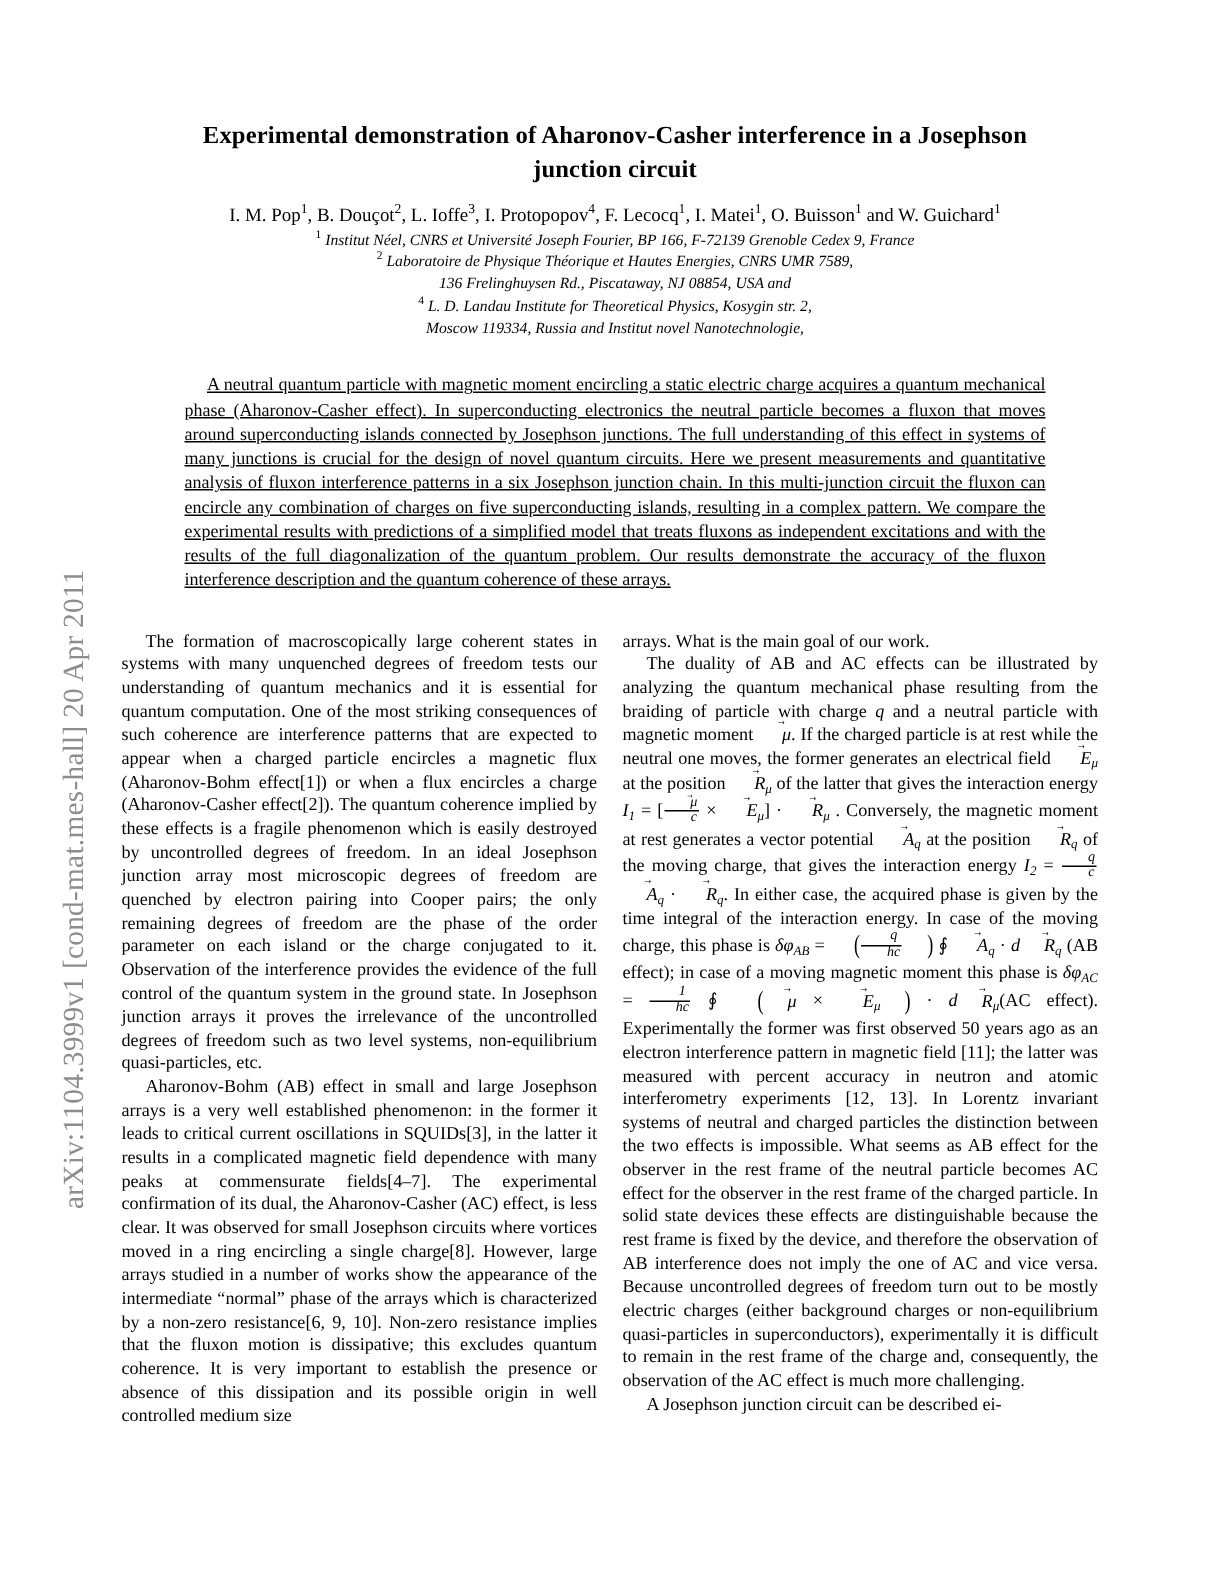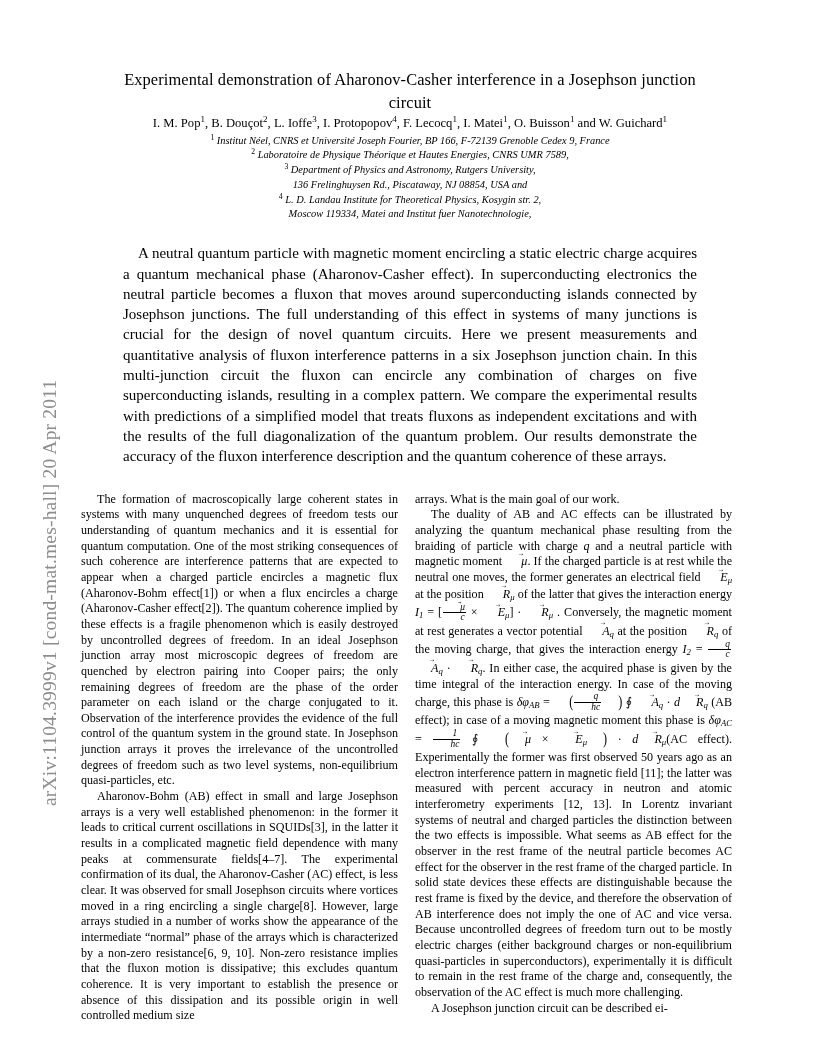--- a/index.html
+++ b/index.html
@@ -48,24 +48,24 @@
     height: 1056px;
   }
 
   
   #title-block {
     padding-top: 68px;
     text-align: center;
   }
   #paper-title {
     font-size: 16.4px;
-    font-weight: normal;
+    font-weight: bold;
     line-height: 1.42;
     letter-spacing: 0.1px;
-    margin: 0 36px;
+    margin: 10px 36px;
   }
 
   
   #authors-block {
     text-align: center;
     margin-top: 0;
   }
   #author-line {
     font-size: 12.6px;
     line-height: 1.35;
@@ -88,27 +88,28 @@
   .affil-line sup {
     font-style: normal;
     font-size: 0.74em;
   }
 
   
   #abstract-block {
     margin: 21px 45px 0 45px;
   }
   #abstract-text {
-    font-size: 15px;
+    font-size: 12px;
     line-height: 1.355;
     text-align: justify;
     text-justify: inter-word;
     text-indent: 15px;
     margin: 0;
     hyphens: manual;
+    text-decoration: underline;
   }
 
   
   #columns {
     display: flex;
     margin-top: 25px;
     padding: 0 4px 0 3px;
     gap: 17px;
   }
   .column {
@@ -184,24 +185,23 @@
 
   <div id="title-block">
     <h1 id="paper-title">Experimental demonstration of Aharonov-Casher interference in a Josephson junction circuit</h1>
   </div>
 
   <div id="authors-block">
     <div id="author-line"><span>I. M. Pop</span><sup>1</sup>, <span>B. Douçot</span><sup>2</sup>, <span>L. Ioffe</span><sup>3</sup>, <span>I. Protopopov</span><sup>4</sup>, <span>F. Lecocq</span><sup>1</sup>, <span>I. Matei</span><sup>1</sup>, <span>O. Buisson</span><sup>1</sup> and <span>W. Guichard</span><sup>1</sup></div>
     <div id="affiliations">
         <p class="affil-line"><sup>1</sup> <span>Institut Néel, CNRS et Université Joseph Fourier, BP 166, F-72139 Grenoble Cedex 9, France</span></p>
         <p class="affil-line"><sup>2</sup> <span>Laboratoire de Physique Théorique et Hautes Energies, CNRS UMR 7589,</span></p>
-        <p class="affil-line"><sup>3</sup> <span>Department of Physics and Astronomy, Rutgers University,</span></p>
         <p class="affil-line"><span>136 Frelinghuysen Rd., Piscataway, NJ 08854, USA and</span></p>
         <p class="affil-line"><sup>4</sup> <span>L. D. Landau Institute for Theoretical Physics, Kosygin str.  2,</span></p>
-        <p class="affil-line"><span>Moscow 119334, Matei and Institut fuer Nanotechnologie,</span></p>
+        <p class="affil-line"><span>Moscow 119334, Russia and Institut novel Nanotechnologie,</span></p>
       </div>
   </div>
 
   <div id="abstract-block">
     <p id="abstract-text">A neutral quantum particle with magnetic moment encircling a static electric charge acquires a quantum mechanical phase (Aharonov-Casher effect). In superconducting electronics the neutral particle becomes a fluxon that moves around superconducting islands connected by Josephson junctions. The full understanding of this effect in systems of many junctions is crucial for the design of novel quantum circuits. Here we present measurements and quantitative analysis of fluxon interference patterns in a six Josephson junction chain. In this multi-junction circuit the fluxon can encircle any combination of charges on five superconducting islands, resulting in a complex pattern. We compare the experimental results with predictions of a simplified model that treats fluxons as independent excitations and with the results of the full diagonalization of the quantum problem. Our results demonstrate the accuracy of the fluxon interference description and the quantum coherence of these arrays.</p>
   </div>
 
   <div id="columns">
 
     <div class="column">

